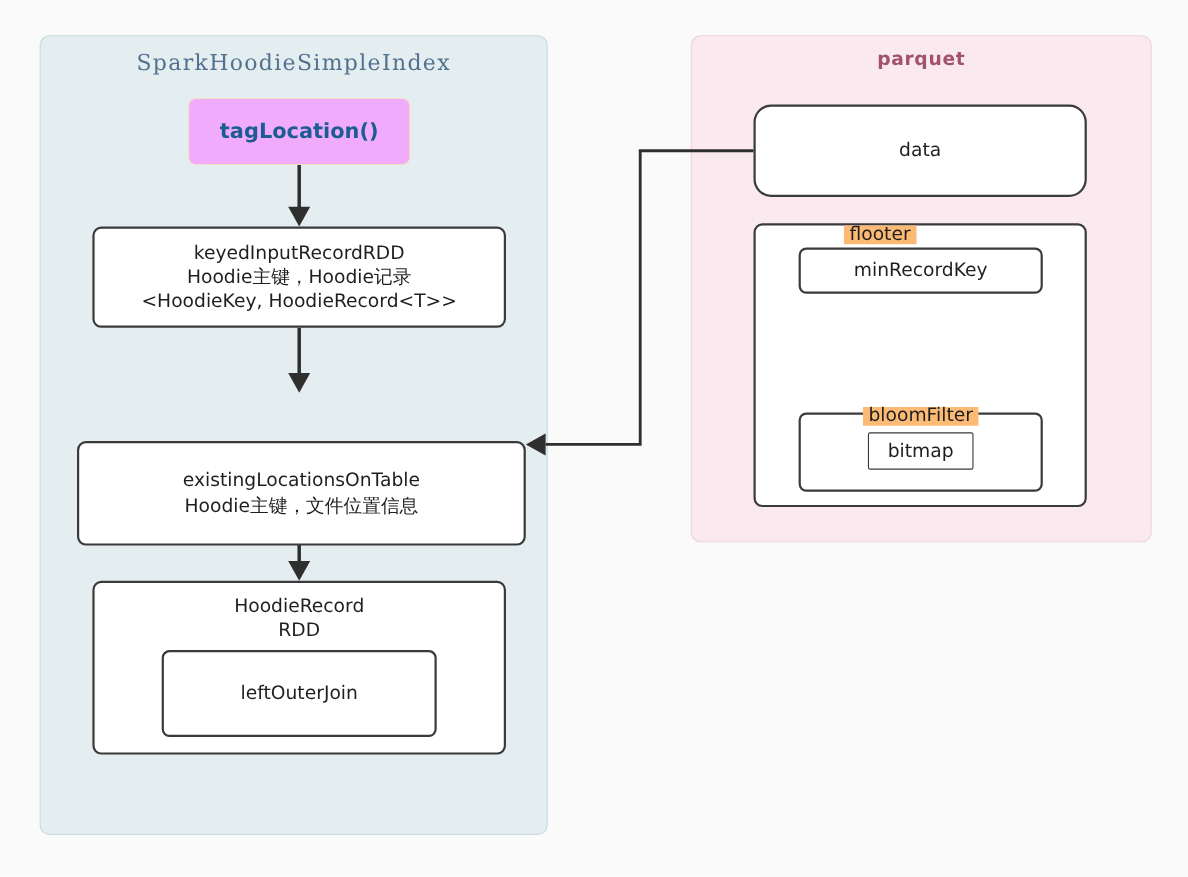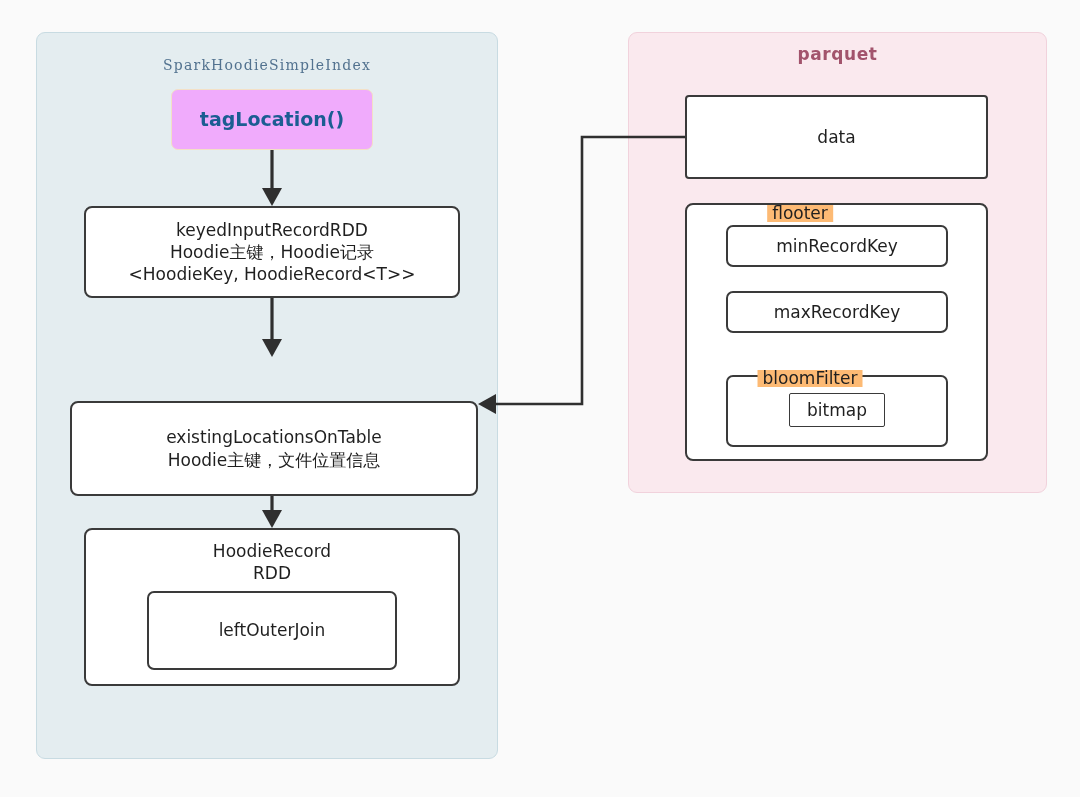--- a/index.html
+++ b/index.html
@@ -39,23 +39,23 @@
     border: 1.5px solid #f1d2dc;
   }
   .group-title {
     position: absolute;
     left: 0;
     right: 0;
     text-align: center;
     white-space: pre;
   }
   #group-spark-title {
-    top: 24px;
+    top: 12px;
     font-family: "DejaVu Serif", "Liberation Serif", serif;
-    font-size: 14px;
+    font-size: 20px;
     letter-spacing: 1.2px;
     color: #52728f;
   }
   #group-parquet-title {
     top: 11px;
     font-family: "DejaVu Sans", "Liberation Sans", sans-serif;
     font-size: 17px;
     font-weight: bold;
     letter-spacing: 0.6px;
     color: #a2536c;
@@ -131,21 +131,21 @@
     border-radius: 7px;
   }
 
   
   #node-data {
     left: 685px;
     top: 95px;
     width: 303px;
     height: 84px;
     font-size: 17px;
-    border-radius: 4px;
+    border-radius: 16px;
     align-items: center;
   }
   #node-flooter {
     left: 685px;
     top: 203px;
     width: 303px;
     height: 258px;
     border-radius: 8px;
     justify-content: flex-start;
     align-items: stretch;
@@ -195,21 +195,21 @@
     padding: 0 5px;
     white-space: pre;
     line-height: 1;
   }
   #caption-flooter {
     left: 800px;
     top: 205px;
     transform: translateX(-50%);
   }
   #caption-bloomfilter {
-    left: 810px;
+    left: 837px;
     top: 370px;
     transform: translateX(-50%);
     text-align: right;
   }
 
   
   .conn {
     position: absolute;
     pointer-events: none;
   }
@@ -293,23 +293,20 @@
     <span class="line">data</span>
   </div>
 
   <div class="node" id="node-flooter"></div>
   <div class="container-caption" id="caption-flooter">flooter</div>
 
   <div class="node" id="node-minrecordkey">
     <span class="line">minRecordKey</span>
   </div>
 
-  <div class="node" id="node-maxrecordkey">
-    <span class="line">maxRecordKey</span>
-  </div>
 
   <div class="node" id="node-bloomfilter"></div>
   <div class="container-caption" id="caption-bloomfilter">bloomFilter</div>
 
   <div class="node" id="node-bitmap">
     <span class="line">bitmap</span>
   </div>
 
 </div>
 

